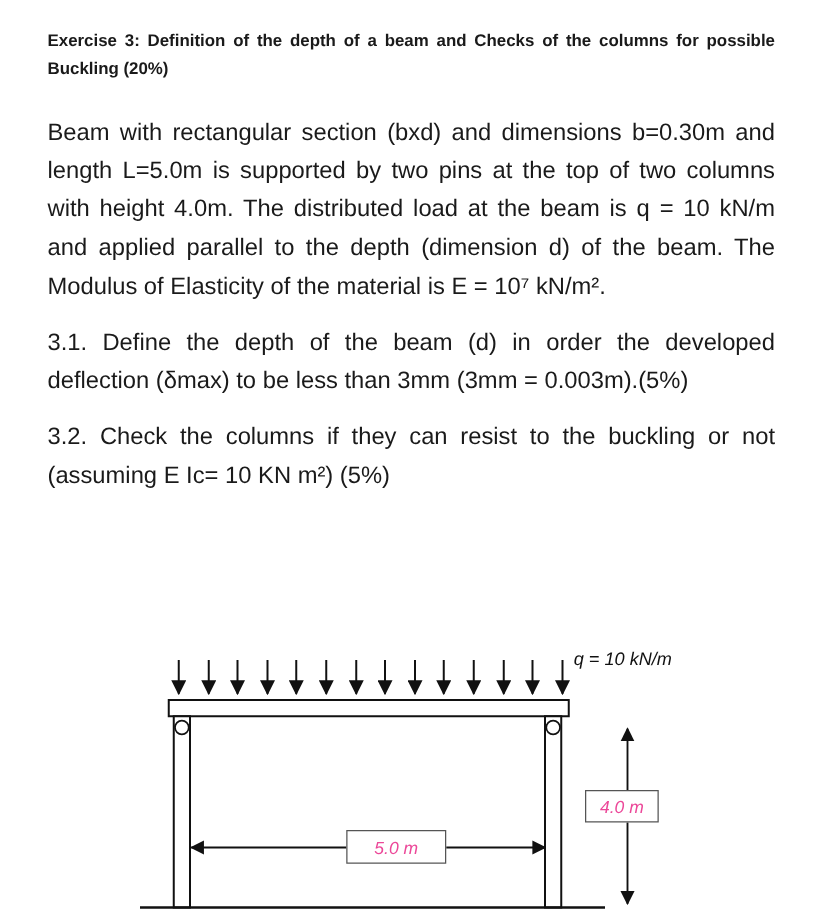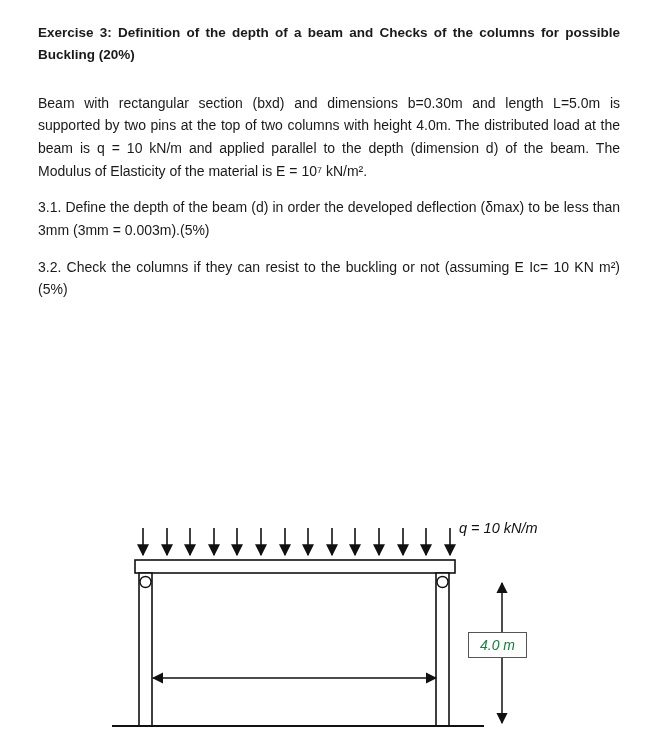--- a/index.html
+++ b/index.html
@@ -20,21 +20,21 @@
     width: 582px;
   }
   .title {
     font-size: 13.5px;
     font-weight: bold;
     line-height: 1.62;
     text-align: justify;
     margin-bottom: 26px;
   }
   .para {
-    font-size: 14px;
+    font-size: 19px;
     line-height: 1.62;
     text-align: justify;
     margin-bottom: 14px;
   }
   .figure {
     position: absolute;
     left: 0;
     top: 16px;
     width: 656px;
     height: 735px;
@@ -51,21 +51,21 @@
     white-space: nowrap;
   }
   .dim-box {
     position: absolute;
     border: 1px solid #555;
     background: #ffffff;
     display: flex;
     align-items: center;
     justify-content: center;
     font-size: 14px;
-    color: #15803d;
+    color: #ec4899;
   }
   .dim-box.span  { left: 277px; top: 648px; width: 80px; height: 27px; }
   .dim-box.height{ left: 468px; top: 616px; width: 59px; height: 26px; }
 </style>
 </head>
 <body>
 
 <div class="page">
 
   <div class="text-block">
@@ -109,16 +109,17 @@
       <circle cx="442.5" cy="566" r="5.5" fill="#ffffff" stroke="#111" stroke-width="1.4"></circle>
 
       <line x1="112" y1="710" x2="484" y2="710" stroke="#111" stroke-width="2"></line>
 
       <line x1="153" y1="662" x2="436" y2="662" stroke="#111" stroke-width="1.5" marker-start="url(#ah)" marker-end="url(#ah)"></line>
 
       <line x1="502" y1="567" x2="502" y2="707" stroke="#111" stroke-width="1.5" marker-start="url(#ah)" marker-end="url(#ah)"></line>
     </svg>
 
     <div class="q-label">q = 10 kN/m</div>
+    <div class="dim-box span">5.0 m</div>
     <div class="dim-box height">4.0 m</div>
   </div>
 
 </div>
 
 </body></html>

